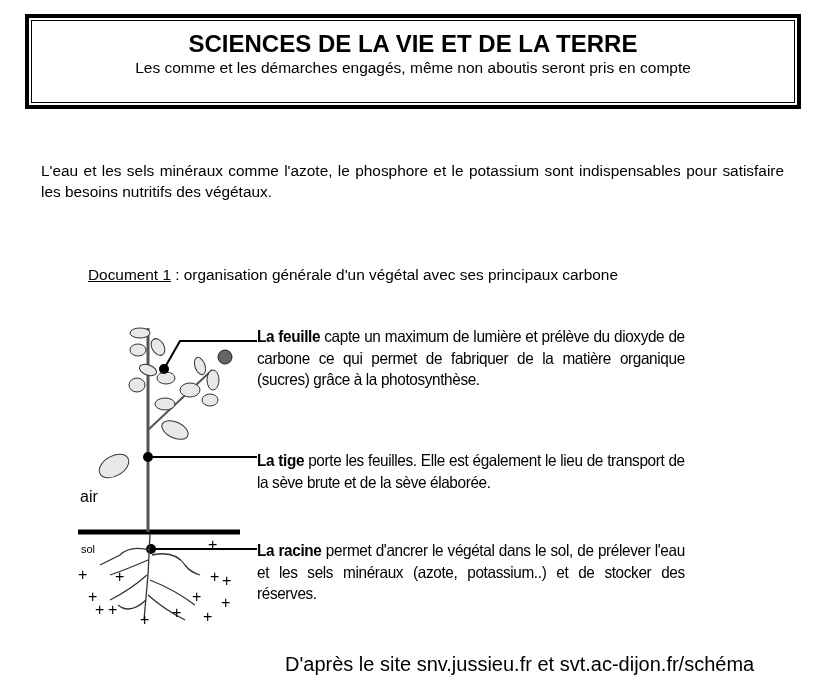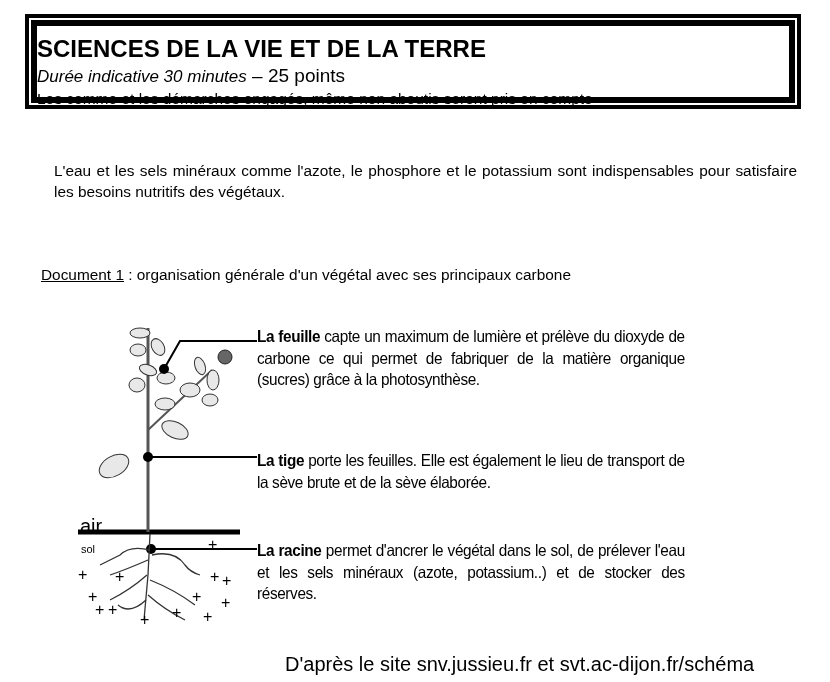--- a/index.html
+++ b/index.html
@@ -1,43 +1,42 @@
 <!DOCTYPE html>
 <html><head>
   <meta charset="utf-8">
   <style>
     html, body { margin: 0; padding: 0; background: #ffffff; }
     body { width: 830px; height: 682px; position: relative; overflow: hidden; font-family: "Liberation Sans", sans-serif; color: #000; }
     .header-box { position: absolute; left: 25px; top: 14px; width: 776px; height: 95px; border: 4px solid #000; box-sizing: border-box; padding: 2px; }
-    .header-inner { border: 6px solid #000000; height: 100%; box-sizing: border-box; }
+    .header-inner { border: 1px solid #000000; height: 100%; box-sizing: border-box; text-align: center; }
     .h-title { font-weight: bold; font-size: 24px; margin-top: 9px; line-height: 28px; }
     .h-sub { font-size: 19px; line-height: 24px; margin-top: 1px; }
     .h-sub i { font-size: 17px; }
     .h-note { font-size: 15.5px; line-height: 20px; }
-    .intro { position: absolute; left: 54px; top: 160px; width: 743px; font-size: 15.4px; line-height: 21px; text-align: justify; }
+    .intro { position: absolute; left: 41px; top: 160px; width: 743px; font-size: 15.4px; line-height: 21px; text-align: justify; }
     .intro p { margin: 0; }
     .doc-title { position: absolute; left: 41px; top: 264px; font-size: 15.4px; line-height: 21px; }
-    .doc-title .u { text-decoration: underline; }
+    .doc-title .u { text-decoration: underline; margin-left: 47px; }
     .diagram { position: absolute; left: 70px; top: 318px; width: 190px; height: 320px; }
     .desc { position: absolute; left: 257px; width: 428px; font-family: "Liberation Sans", sans-serif; font-size: 16.5px; line-height: 21.5px; text-align: justify; letter-spacing: -0.4px; transform: scaleX(0.93); transform-origin: left top; }
     .desc b { font-weight: bold; }
     .desc.leaf { top: 326px; width: 460px; }
     .desc.stem { top: 450px; width: 460px; }
     .desc.root { top: 540px; width: 460px; }
-    .lbl-air { position: absolute; left: 80px; top: 515px; font-size: 20px; }
+    .lbl-air { position: absolute; left: 80px; top: 488px; font-size: 16px; }
     .lbl-sol { position: absolute; left: 81px; top: 543px; font-size: 11px; }
     .source { position: absolute; left: 285px; top: 653px; font-size: 20px; }
   </style>
 </head>
 <body>
 
 <div class="header-box">
   <div class="header-inner">
     <div class="h-title">SCIENCES DE LA VIE ET DE LA TERRE</div>
-    <div class="h-sub"><i>Durée indicative 30 minutes</i><span> – </span><span>25 points</span></div>
     <div class="h-note">Les comme et les démarches engagés, même non aboutis seront pris en compte</div>
   </div>
 </div>
 
 <div class="intro">
   <p>L'eau et les sels minéraux comme l'azote, le phosphore et le potassium sont indispensables pour satisfaire les besoins nutritifs des végétaux.</p>
 </div>
 
 <div class="doc-title"><span class="u">Document 1</span><span> : organisation générale d'un végétal avec ses principaux carbone</span></div>
 

